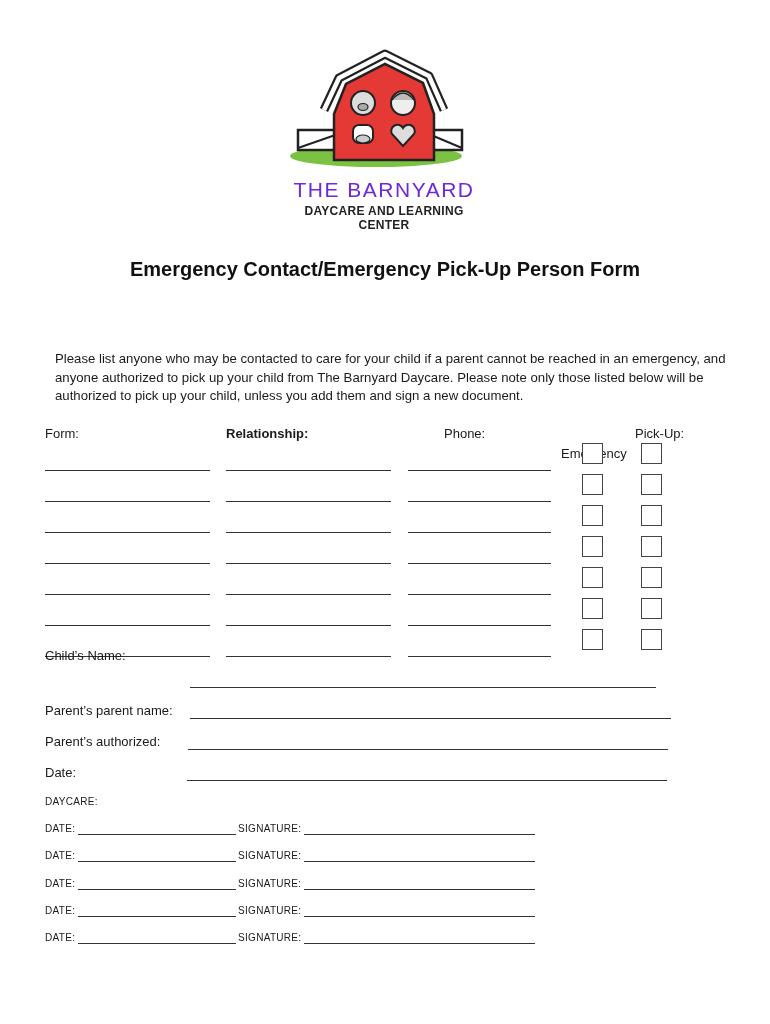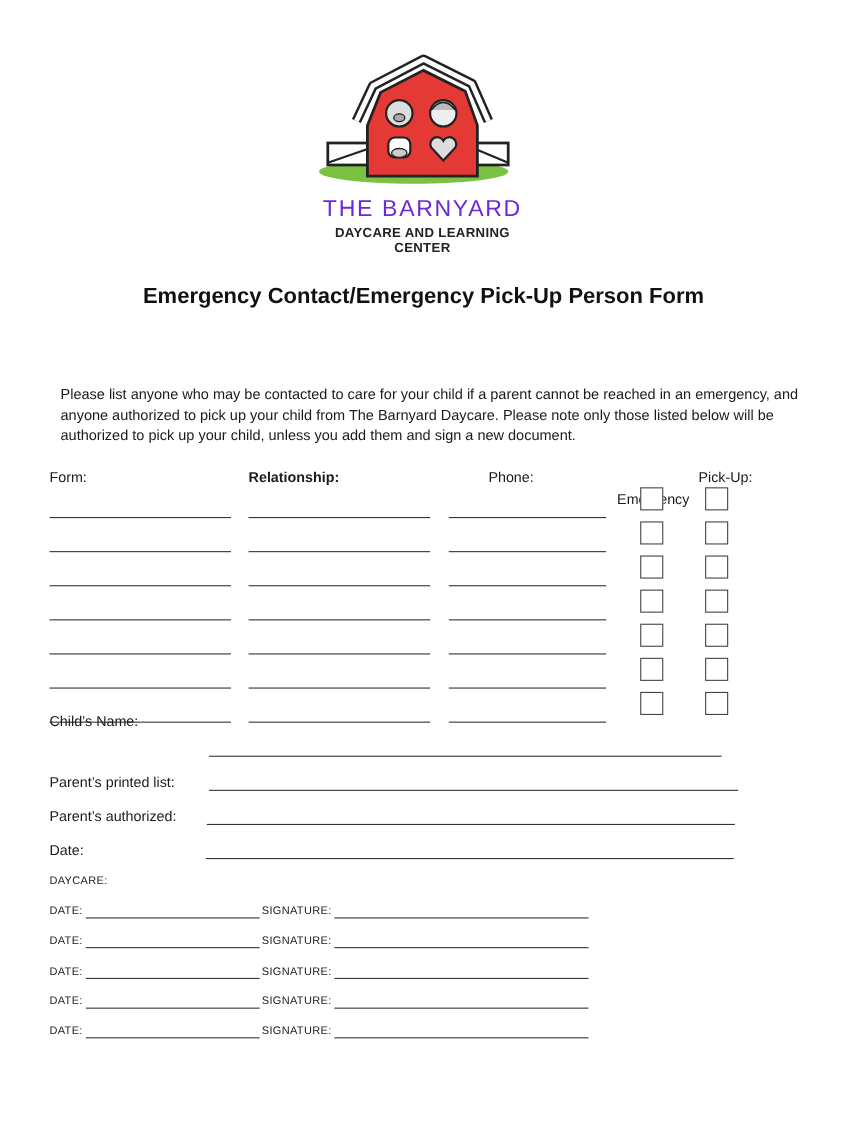--- a/index.html
+++ b/index.html
@@ -111,21 +111,21 @@
     <div class="line" style="left:226px;top:656px;width:165px;"></div>
     <div class="line" style="left:408px;top:656px;width:143px;"></div>
     <div class="cb" style="left:582px;top:629px;"></div>
     <div class="cb" style="left:641px;top:629px;"></div>
   </div>
 </div>
 
 <div class="lbl" style="left:45px;top:648px;">Child’s Name:</div>
 <div class="line" style="left:190px;top:687px;width:466px;"></div>
 
-<div class="lbl" style="left:45px;top:703px;">Parent’s printed list:</div>
+<div class="lbl" style="left:45px;top:703px;">Parent’s parent name:</div>
 <div class="line" style="left:190px;top:718px;width:481px;"></div>
 
 <div class="lbl" style="left:45px;top:734px;">Parent’s authorized:</div>
 <div class="line" style="left:188px;top:749px;width:480px;"></div>
 
 <div class="lbl" style="left:45px;top:765px;">Date:</div>
 <div class="line" style="left:187px;top:780px;width:480px;"></div>
 
 <div class="small" style="left:45px;top:796px;">DAYCARE:</div>
 

